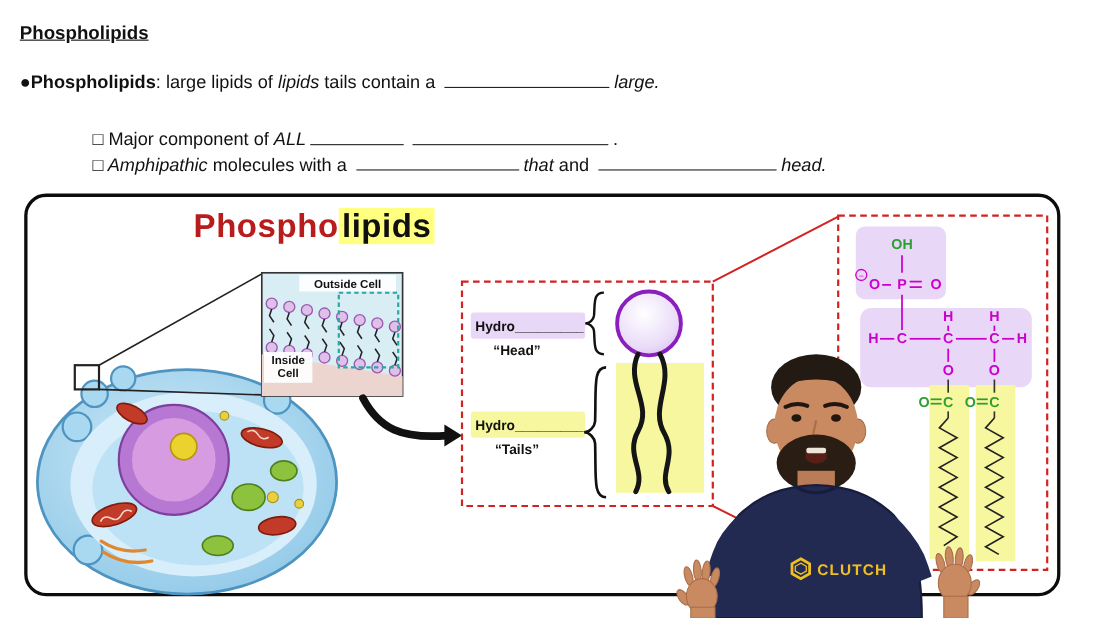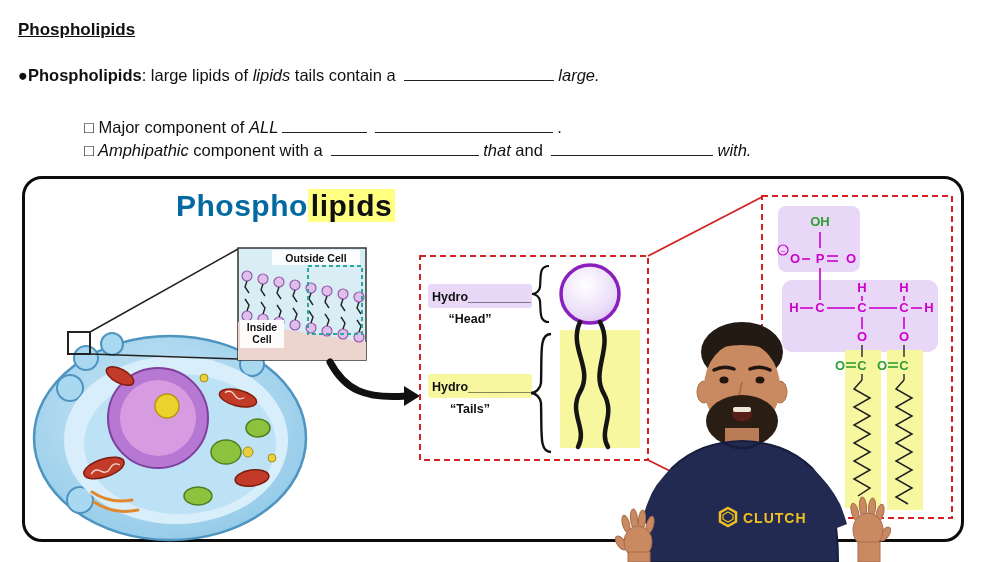--- a/index.html
+++ b/index.html
@@ -10,21 +10,21 @@
   .note-line{position:absolute;font-size:16.5px;white-space:nowrap}
   .nl1{left:18px;top:66px}
   .nl2{left:84px;top:118px}
   .nl3{left:84px;top:141px}
   .blank{display:inline-block;border-bottom:1.5px solid #222;height:14px;margin:0 4px}
   .w150{width:150px}.w85{width:85px}.w178{width:178px}.w148{width:148px}.w162{width:162px}
   .panel{position:absolute;left:22px;top:176px;width:942px;height:366px;
     border:3px solid #0c0c0c;border-radius:20px;background:#fff;z-index:1}
   .panel-title{position:absolute;left:176px;top:189px;font-size:30px;font-weight:bold;
     z-index:5;letter-spacing:.5px}
-  .panel-title .p1{color:#0369a1}
+  .panel-title .p1{color:#b91c1c}
   .panel-title .p2{color:#101010;background:#ffff80;padding:0 3px}
   svg.overlay{position:absolute;left:0;top:0;z-index:4}
   svg text{font-family:"Liberation Sans",sans-serif}
   .lbl{font-weight:bold;fill:#111}
   .atom-m{fill:#cc00cc;font-weight:bold;font-size:13px}
   .atom-g{fill:#2f9e33;font-weight:bold;font-size:13px}
   .bond-m{stroke:#cc00cc;stroke-width:1.6}
   .bond-g{stroke:#2f9e33;stroke-width:1.6}
   .bond-k{stroke:#333;stroke-width:1.5}
 </style>
@@ -35,21 +35,21 @@
 
 <div class="note-line nl1">
   <b><span>●</span><span>Phospholipids</span></b><span>: large lipids of </span><i>lipids</i><span> tails contain a </span><span class="blank w150"></span><i>large.</i>
 </div>
 
 <div class="note-line nl2">
   <span>□</span><span> Major component of </span><i>ALL</i><span class="blank w85"></span><span class="blank w178"></span><span>.</span>
 </div>
 
 <div class="note-line nl3">
-  <span>□</span><i> Amphipathic</i><span> component with a </span><span class="blank w148"></span><i>that</i><span> and </span><span class="blank w162"></span><i>with.</i>
+  <span>□</span><i> Amphipathic</i><span> molecules with a </span><span class="blank w148"></span><i>that</i><span> and </span><span class="blank w162"></span><i>head.</i>
 </div>
 
 <div class="panel"></div>
 
 <div class="panel-title">
   <span class="p1">Phospho</span><span class="p2">lipids</span>
 </div>
 
 <svg class="overlay" width="1000" height="562" viewBox="0 0 1000 562">
   <defs>

